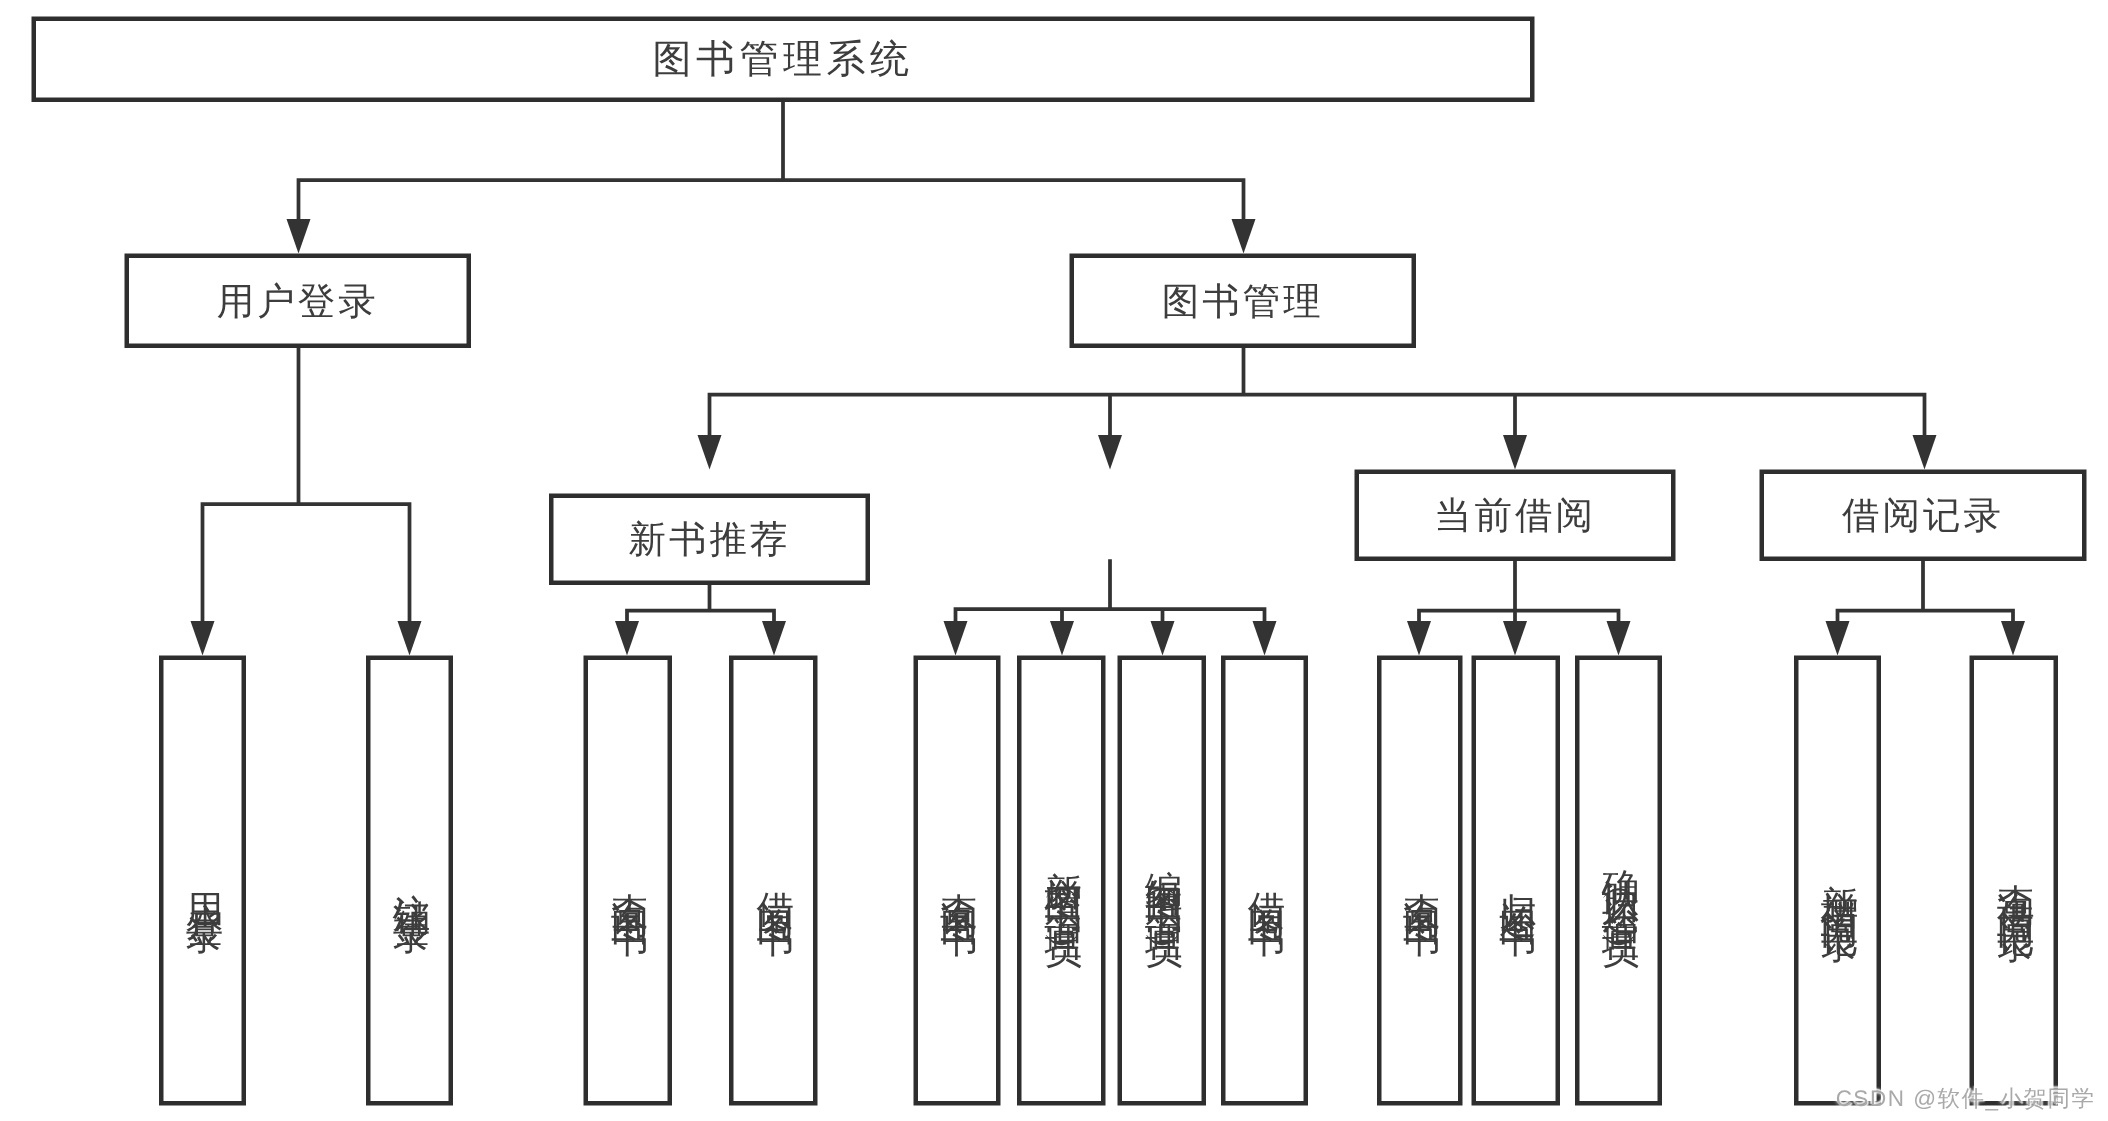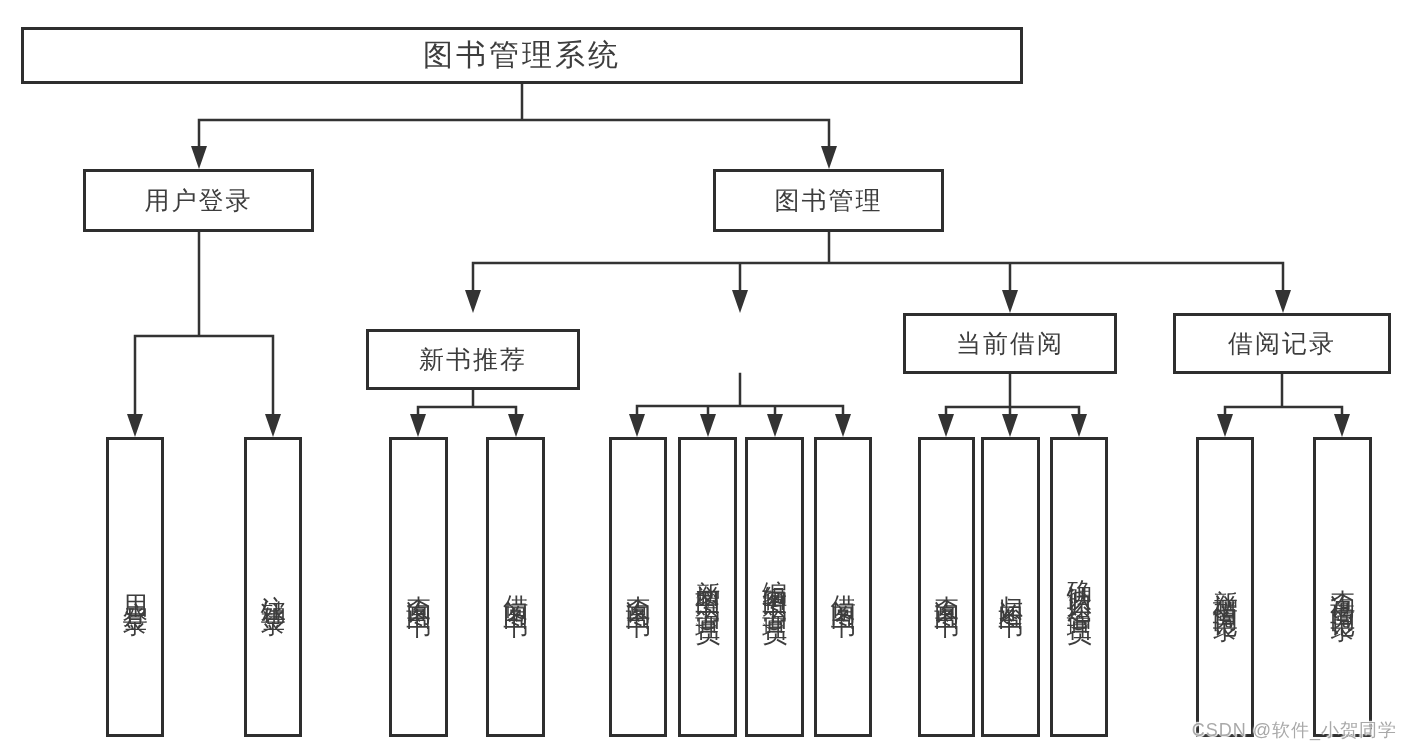--- a/index.html
+++ b/index.html
@@ -23,32 +23,32 @@
     box-sizing:border-box;
     background:#fff;
     border:3px solid var(--box-border);
     display:flex;
     align-items:center;
     justify-content:center;
     color:var(--text);
     text-align:center;
   }
   .node.h{font-size:25px;letter-spacing:2px;white-space:nowrap;}
-  .node.root{font-size:30px;letter-spacing:3px;margin-top:16px;}
+  .node.root{font-size:26px;letter-spacing:3px;}
   .node.v{
     writing-mode:vertical-rl;
     text-orientation:mixed;
     font-size:25px;
     letter-spacing:6px;
     line-height:1.1;
   }
   .watermark{
     position:absolute;
     right:8px;bottom:5px;
-    font-size:18px;
+    font-size:15px;
     letter-spacing:1px;
     color:var(--watermark);
     text-shadow:1px 1px 1px #fff,-1px -1px 1px #fff,0 0 3px #fff;
     white-space:nowrap;
   }
 </style>
 </head>
 <body>
 
 <div class="canvas">

